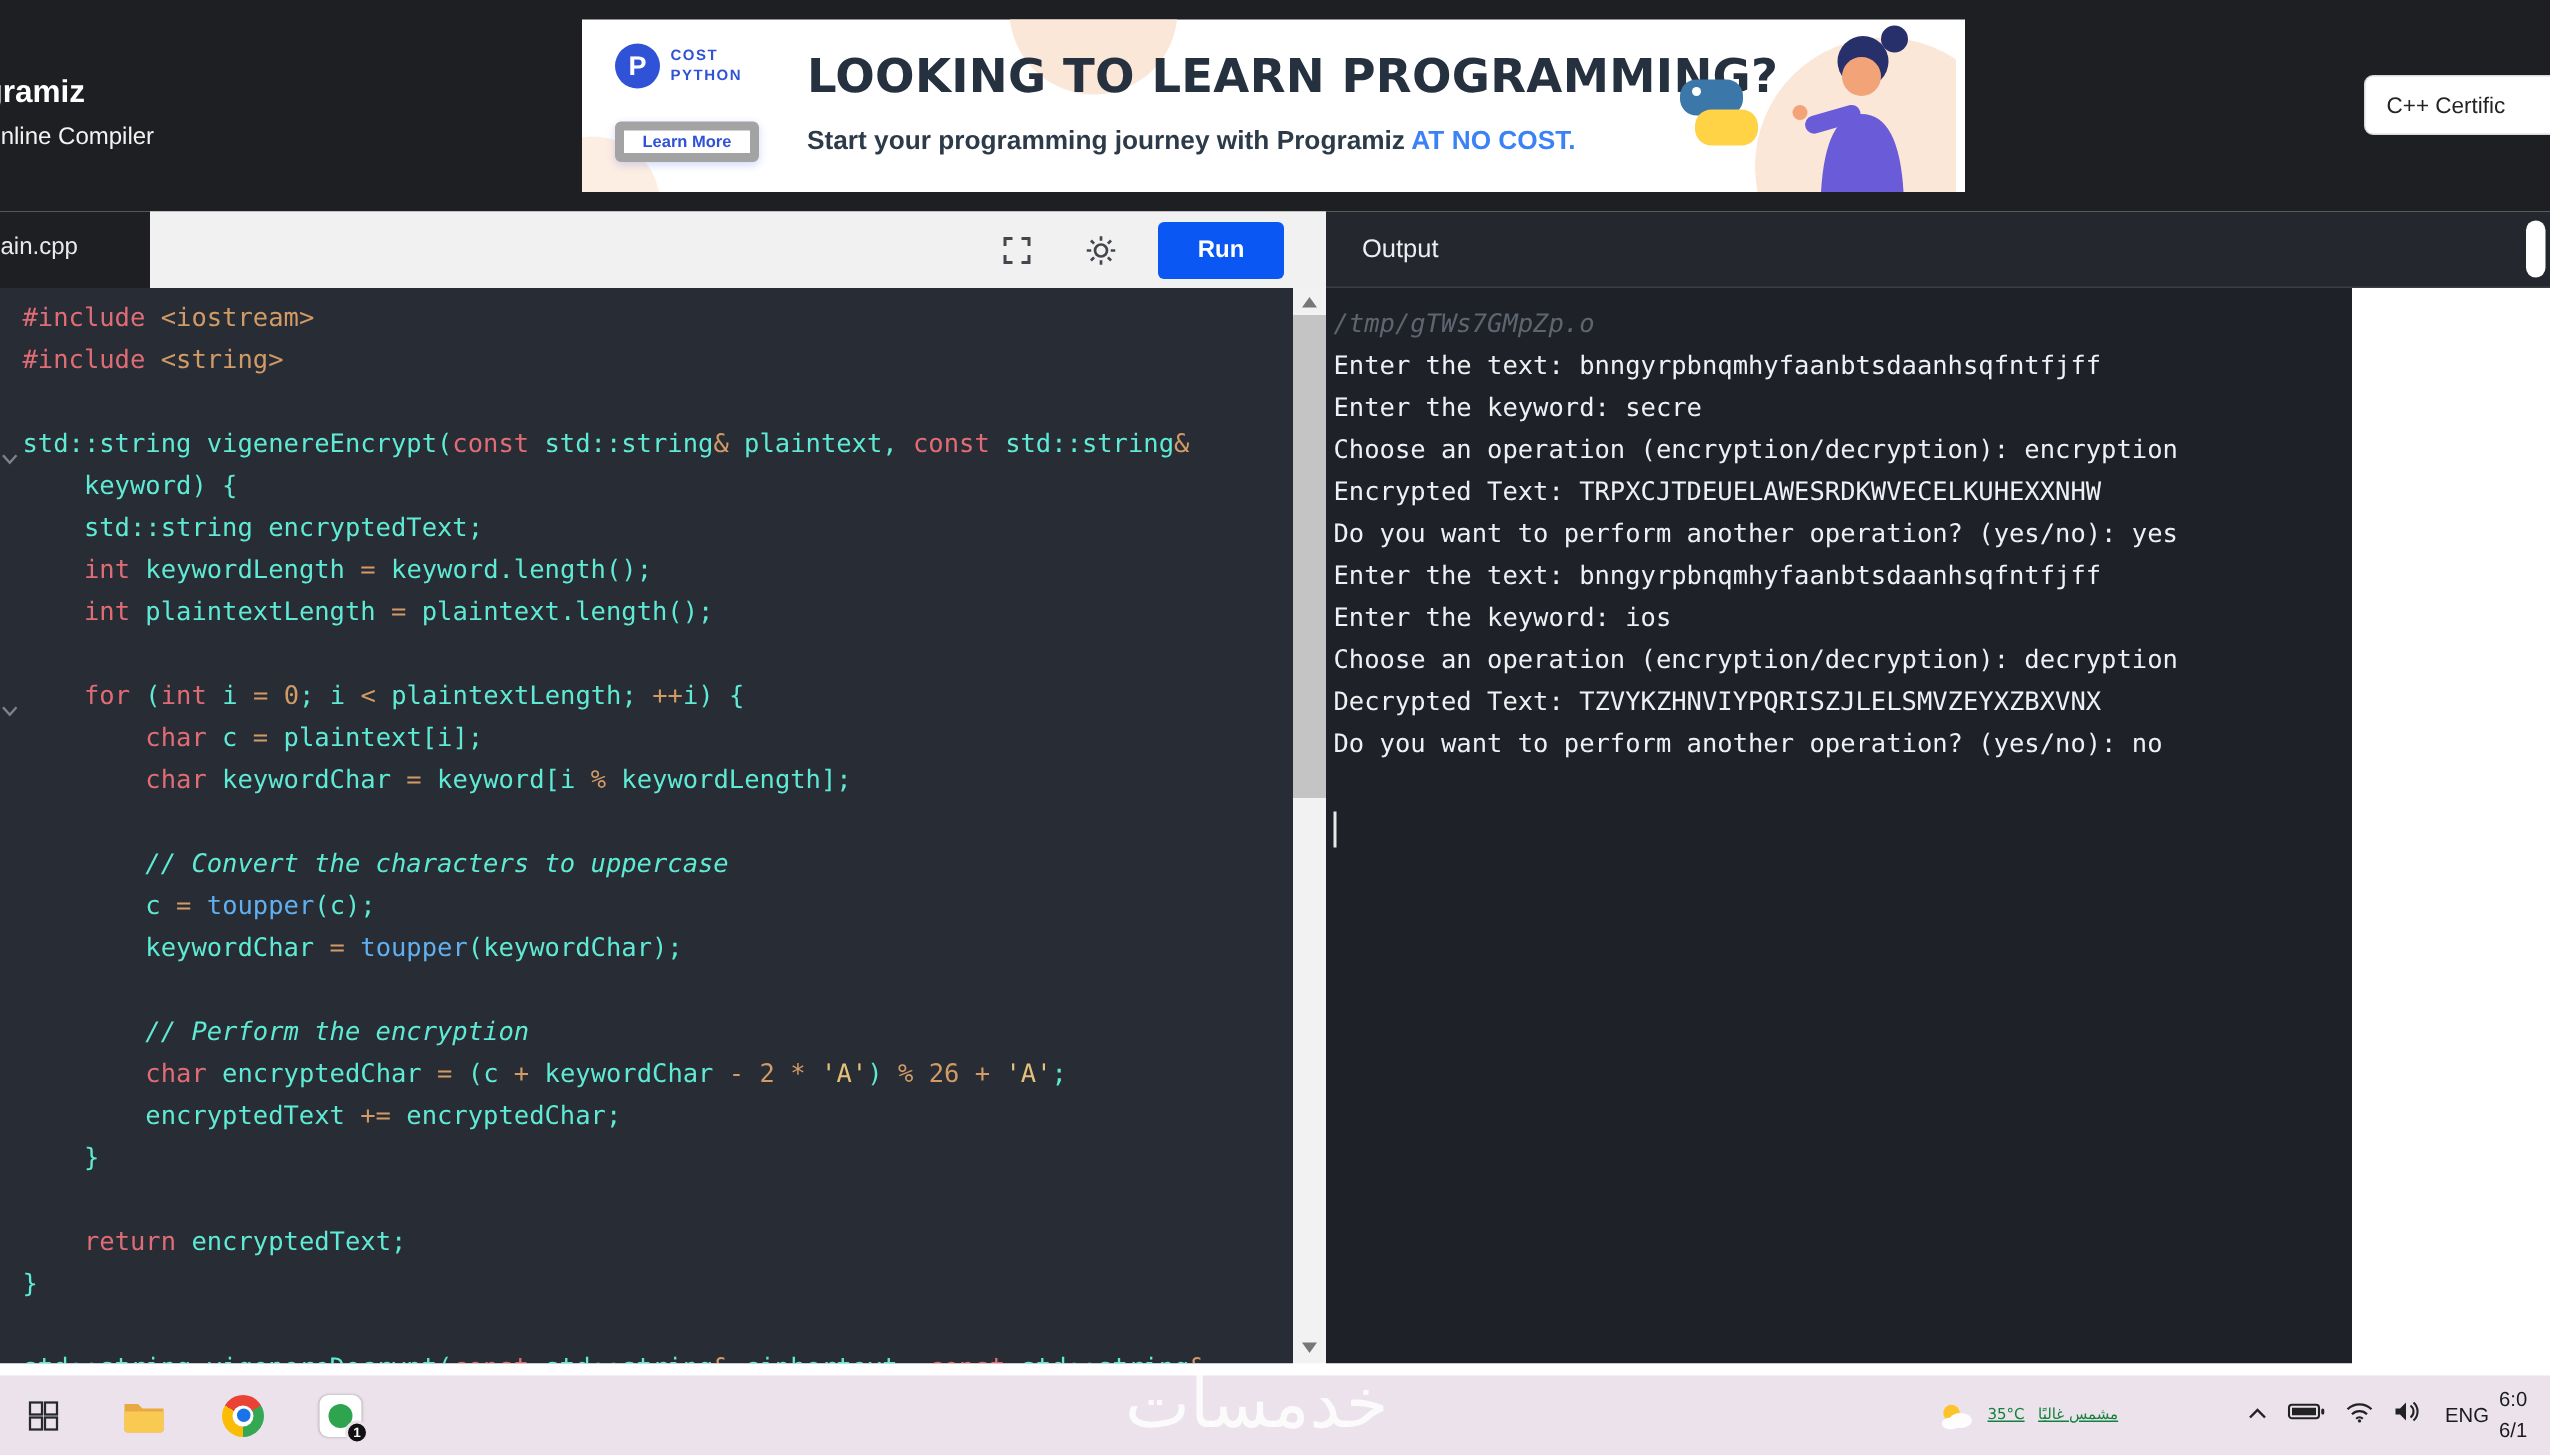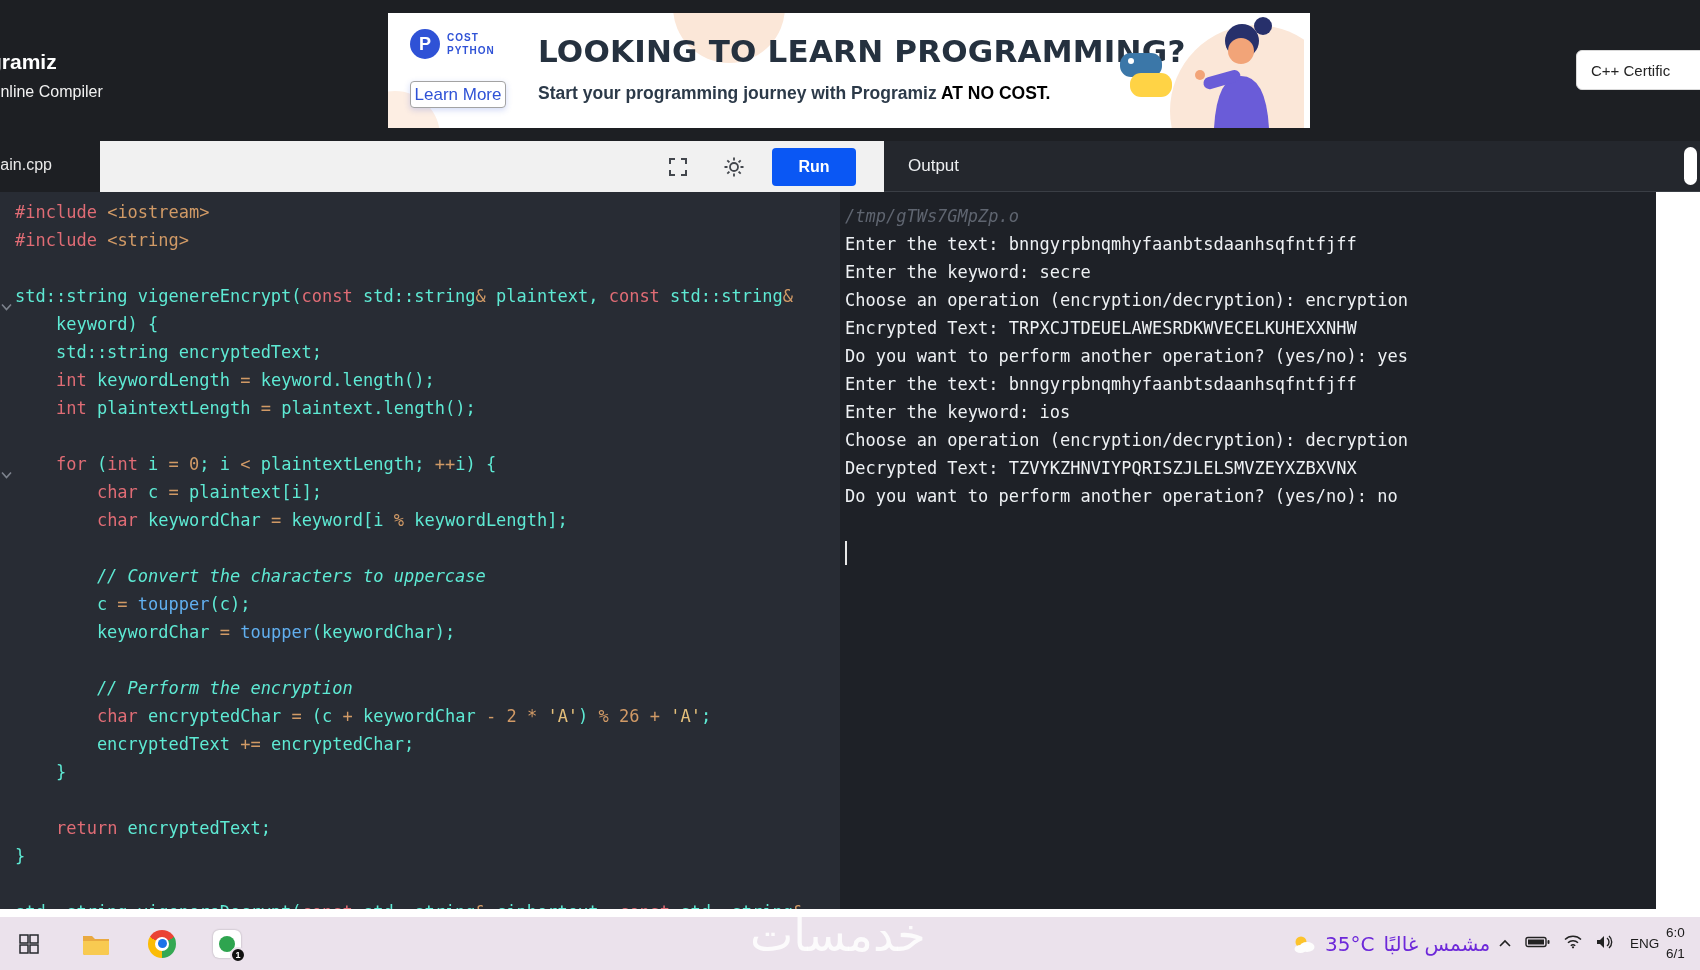--- a/index.html
+++ b/index.html
@@ -11,24 +11,24 @@
   .logo { position:absolute; left:0; top:0; width:240px; height:141px; }
   .logo-line1 { position:absolute; left:-46px; top:50px; color:#ffffff; font-size:21px; font-weight:bold; white-space:nowrap; }
   .logo-line2 { position:absolute; left:-12px; top:83px; color:#f2f2f2; font-size:16px; white-space:nowrap; }
 
   .banner { position:absolute; left:388px; top:13px; width:922px; height:115px; background:#ffffff; overflow:hidden; cursor:pointer; }
   .blob1 { position:absolute; left:285px; top:-62px; width:112px; height:112px; border-radius:50%; background:#fbe7d8; }
   .blob2 { position:absolute; left:-38px; top:78px; width:90px; height:90px; border-radius:50%; background:#fdeee3; }
   .banner-logo { position:absolute; left:22px; top:16px; display:flex; align-items:center; gap:7px; }
   .banner-logo-circle { width:30px; height:30px; border-radius:50%; background:#2f52d6; color:#fff; font-weight:bold; font-size:18px; display:flex; align-items:center; justify-content:center; }
   .banner-logo-text { font-size:10px; font-weight:bold; color:#2f52d6; letter-spacing:1px; line-height:1.3; }
-  .learn-more { position:absolute; left:22px; top:68px; width:96px; height:27px; background:#fff; border:1px solid #a3a3a3; border-radius:4px; box-shadow:0 2px 6px rgba(47,82,214,.22); color:#2f52d6; font-size:17px; font-weight:normal; display:flex; align-items:center; justify-content:center; cursor:pointer; }
+  .learn-more { position:absolute; left:22px; top:68px; width:96px; height:27px; background:#fff; border:6px solid #a3a3a3; border-radius:4px; box-shadow:0 2px 6px rgba(47,82,214,.22); color:#2f52d6; font-size:11px; font-weight:bold; display:flex; align-items:center; justify-content:center; cursor:pointer; }
   .banner-headline { position:absolute; left:150px; top:20px; font-size:31px; font-weight:800; color:#25313f; letter-spacing:.2px; font-family:"DejaVu Sans",sans-serif; white-space:nowrap; }
   .banner-sub { position:absolute; left:150px; top:70px; font-size:17.5px; font-weight:bold; color:#2c3a49; white-space:nowrap; }
-  .banner-sub .hl { color:#000000;text-align:center; }
+  .banner-sub .hl { color:#3b82f6;text-align:center; }
   .banner-illustration { position:absolute; right:6px; top:0; }
 
   .cert-button { position:absolute; left:1576px; top:50px; width:220px; height:40px; background:#ffffff; border:1px solid #d9d9d9; border-radius:6px; color:#242424; font-size:15px; display:flex; align-items:center; padding-left:14px; cursor:pointer; white-space:nowrap; }
 
   .page-scroll-thumb { position:absolute; left:1684px; top:147px; width:13px; height:38px; background:#ffffff; border-radius:7px; }
 
   
   .toolbar { position:absolute; left:0; top:141px; width:1700px; height:51px; }
   .editor-tab { position:absolute; left:0; top:0; width:100px; height:51px; background:#1d1f23; overflow:hidden; cursor:pointer; }
   .editor-tab span { position:absolute; left:-13px; top:15px; color:#e9e9e9; font-size:16px; white-space:nowrap; }
@@ -54,21 +54,21 @@
 
   
   .editor-scrollbar { position:absolute; left:862px; top:192px; width:22px; height:717px; background:#f2f2f2; }
   .sb-btn { position:absolute; left:0; width:22px; height:18px; display:flex; align-items:center; justify-content:center; cursor:pointer; }
   .sb-btn.up { top:0; } .sb-btn.down { bottom:2px; }
   .tri-up { width:0; height:0; border-left:5px solid transparent; border-right:5px solid transparent; border-bottom:7px solid #777; }
   .tri-down { width:0; height:0; border-left:5px solid transparent; border-right:5px solid transparent; border-top:7px solid #777; }
   .sb-thumb { position:absolute; left:0; top:18px; width:22px; height:322px; background:#c4c4c4; cursor:pointer; }
 
   
-  .output { position:absolute; left:840px; top:192px; width:816px; height:717px; background:#1e2127; overflow:hidden; }
+  .output { position:absolute; left:884px; top:192px; width:684px; height:717px; background:#1e2127; overflow:hidden; }
   .output-lines { padding:10px 0 0 5px; font-family:"DejaVu Sans Mono",monospace; font-size:17px; line-height:28px; color:#eef1f4; white-space:pre; }
   .out-line { height:28px; }
   .out-line.muted { color:#5f6570; font-style:italic; }
   .out-cursor { width:2px; height:24px; background:#e8e8e8; margin-left:5px; margin-top:3px; }
 
   
   .white-strip { position:absolute; left:0; top:909px; width:1700px; height:8px; background:#fff; }
   .taskbar { position:absolute; left:0; top:917px; width:1700px; height:53px; background:#ebe2ec; }
   .tb-left { position:absolute; left:14px; top:0; height:53px; display:flex; align-items:center; gap:37px; }
   .tb-icon { width:30px; height:30px; display:flex; align-items:center; justify-content:center; cursor:pointer; }
@@ -76,21 +76,21 @@
             background:conic-gradient(from -60deg,#ea4335 0deg 120deg,#34a853 120deg 240deg,#fbbc05 240deg 360deg); }
   .chrome-inner { position:absolute; inset:7px; background:#fff; border-radius:50%; }
   .chrome-core  { position:absolute; inset:9.5px; background:#1a73e8; border-radius:50%; }
   .app-icon { width:28px; height:28px; background:#fff; border-radius:6px; position:relative; box-shadow:0 0 2px rgba(0,0,0,.3); cursor:pointer; }
   .app-dot { position:absolute; left:6px; top:6px; width:16px; height:16px; border-radius:50%; background:#2ea44f; }
   .badge { position:absolute; right:-5px; bottom:-5px; width:16px; height:16px; border-radius:50%; background:#111; border:2px solid #ebe2ec; color:#fff; font-size:9px; font-weight:bold; display:flex; align-items:center; justify-content:center; }
 
   .watermark { position:absolute; left:750px; top:908px; font-size:46px; color:rgba(255,255,255,.85); font-family:"DejaVu Sans",sans-serif; direction:rtl; white-space:nowrap; }
 
   .weather { position:absolute; left:1292px; top:917px; height:53px; display:flex; align-items:center; gap:9px; cursor:pointer; }
-  .weather span { font-size:20px; color:#6d28d9; font-family:"DejaVu Sans",sans-serif; }
+  .weather span { font-size:10px; color:#15803d; font-family:"DejaVu Sans",sans-serif;text-decoration:underline; }
   .tray { position:absolute; left:1498px; top:917px; height:53px; display:flex; align-items:center; gap:13px; }
   .tray > * { cursor:pointer; }
   .lang { position:absolute; left:1630px; top:917px; height:53px; display:flex; align-items:center; font-size:13.5px; color:#1b1b1b; cursor:pointer; }
   .clock { position:absolute; left:1666px; top:917px; height:53px; display:flex; flex-direction:column; justify-content:center; font-size:13.5px; color:#1b1b1b; line-height:1.5; cursor:pointer; white-space:nowrap;align-items:center; }
 </style>
 </head>
 <body>
 
 <div class="header">
   <div class="logo">

